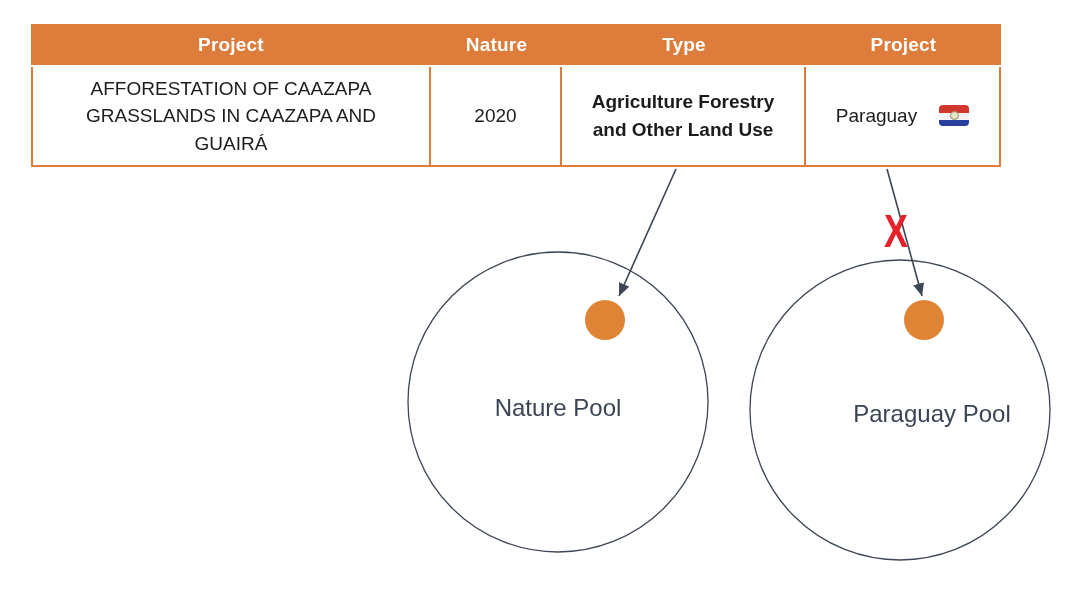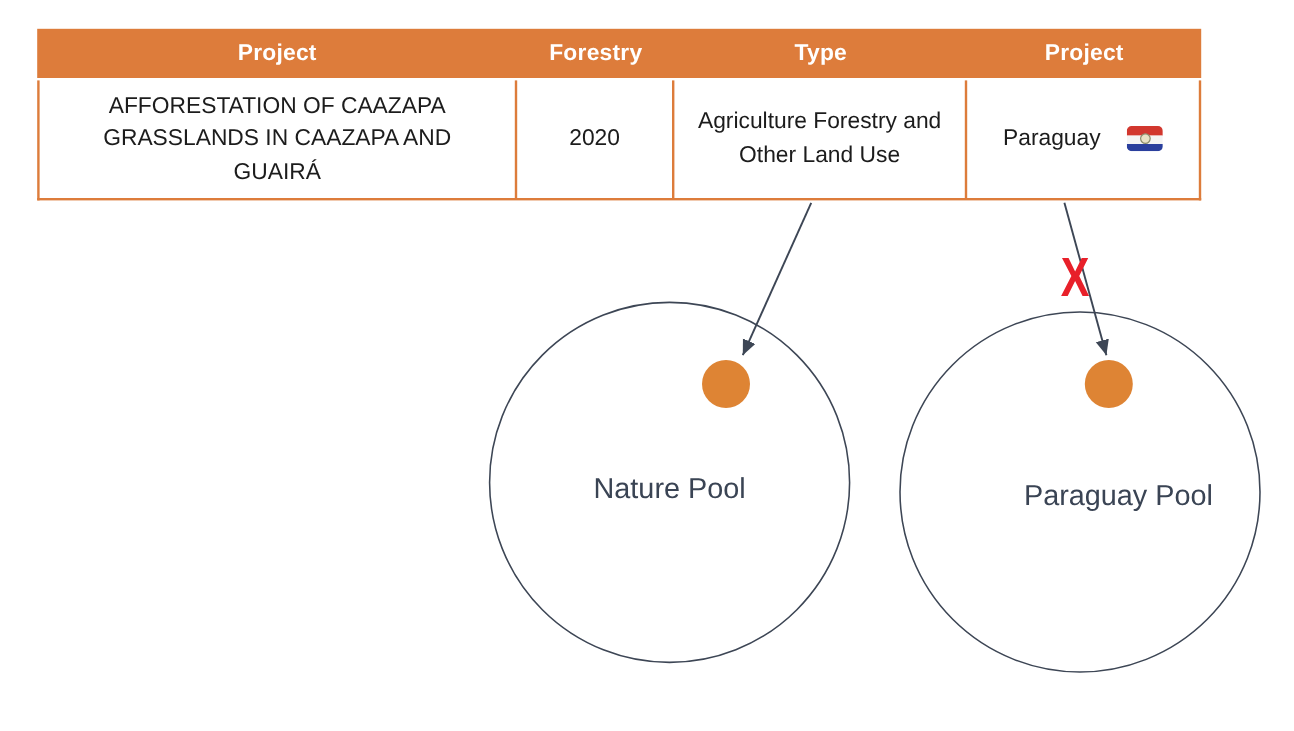--- a/index.html
+++ b/index.html
@@ -21,21 +21,21 @@
     display:grid;grid-template-columns:398px 131px 244px 193px;
     height:100px;margin-top:2px;background:#ffffff;
     border:2px solid #DD7C3B;border-top:none;box-sizing:border-box;
   }
   .td{
     display:flex;align-items:center;justify-content:center;
     font-size:19px;line-height:1.45;text-align:center;
   }
   .td:not(:last-child){border-right:2px solid #DD7C3B;}
   .td .wrap-narrow{display:block;max-width:345px;}
-  .td .wrap-type{display:block;max-width:205px;}
+  .td .wrap-type{display:block;max-width:205px;font-weight:bold;}
   .loc-inner{display:flex;align-items:center;justify-content:center;gap:22px;}
   
   .flag{
     position:relative;display:inline-block;width:30px;height:21px;
     border-radius:4px;overflow:hidden;flex:0 0 auto;
   }
   .flag .s1{position:absolute;left:0;top:0;width:100%;height:34%;background:#d2372e;}
   .flag .s2{position:absolute;left:0;top:34%;width:100%;height:33%;background:#f4f4f4;}
   .flag .s3{position:absolute;left:0;top:67%;width:100%;height:33%;background:#2a3f9d;}
   .flag .emblem{
@@ -57,21 +57,21 @@
   }
 </style>
 </head>
 <body>
 
 <div class="stage">
 
   <div class="tbl">
     <div class="tbl-head">
       <div class="th">Project</div>
-      <div class="th">Forestry</div>
+      <div class="th">Nature</div>
       <div class="th">Type</div>
       <div class="th">Project</div>
     </div>
     <div class="tbl-body">
       <div class="td">
         <span class="wrap-narrow">AFFORESTATION OF CAAZAPA GRASSLANDS IN CAAZAPA AND GUAIRÁ</span>
       </div>
       <div class="td">2020</div>
       <div class="td">
         <span class="wrap-type">Agriculture Forestry and Other Land Use</span>

